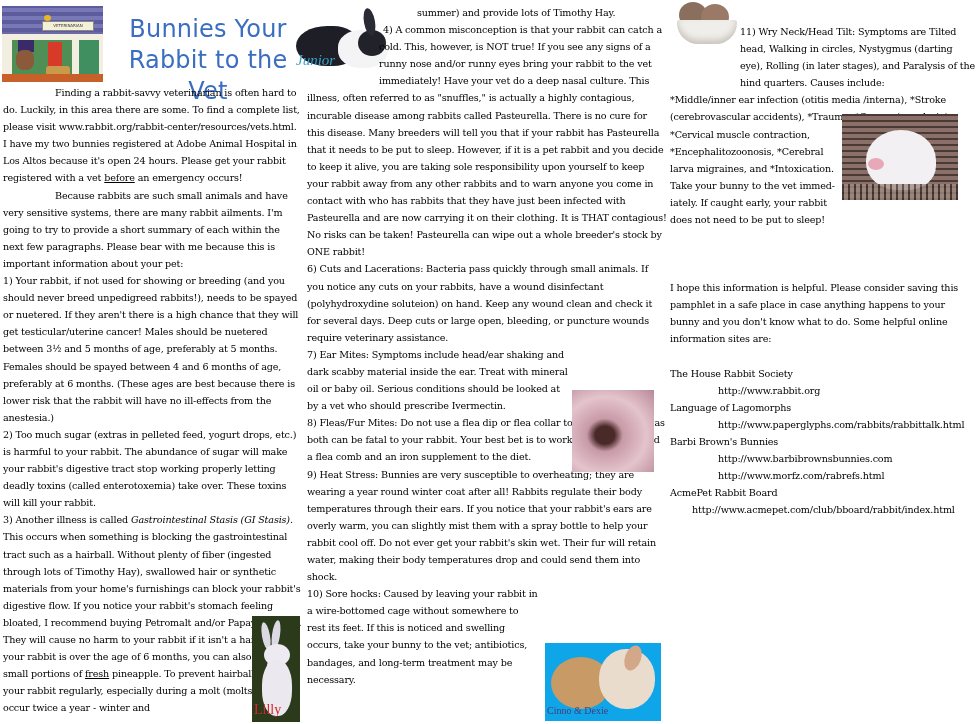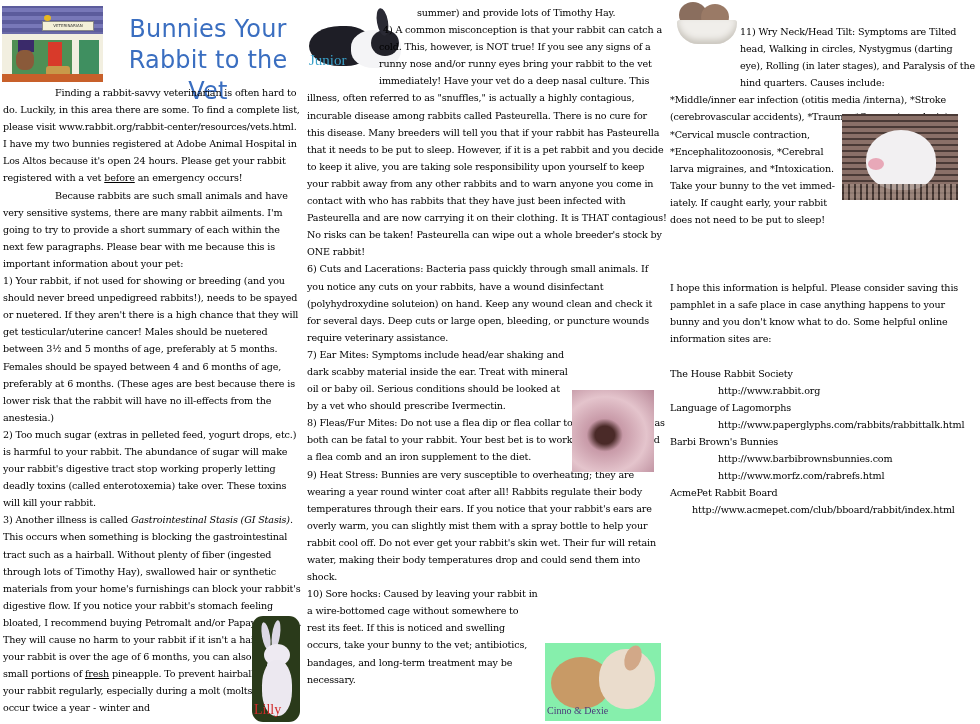--- a/index.html
+++ b/index.html
@@ -42,29 +42,29 @@
 </div>
 
 <div class="col" style="left:3px;top:84px;width:300px;">
   <p class="indent"><span>Finding a rabbit-savvy veterinarian is often hard to do. Luckily, in this area there are some. To find a complete list, please visit www.rabbit.org/rabbit-center/resources/vets.html. I have my two bunnies registered at Adobe Animal Hospital in Los Altos because it's open 24 hours. Please get your rabbit registered with a vet </span><u>before</u><span> an emergency occurs!</span></p>
   <p class="indent">Because rabbits are such small animals and have very sensitive systems, there are many rabbit ailments. I'm going to try to provide a short summary of each within the next few paragraphs. Please bear with me because this is important information about your pet:</p>
   <p>1) Your rabbit, if not used for showing or breeding (and you should never breed unpedigreed rabbits!), needs to be spayed or nuetered. If they aren't there is a high chance that they will get testicular/uterine cancer! Males should be nuetered between 3½ and 5 months of age, preferably at 5 months. Females should be spayed between 4 and 6 months of age, preferably at 6 months. (These ages are best because there is lower risk that the rabbit will have no ill-effects from the anestesia.)</p>
   <p>2) Too much sugar (extras in pelleted feed, yogurt drops, etc.) is harmful to your rabbit. The abundance of sugar will make your rabbit's digestive tract stop working properly letting deadly toxins (called enterotoxemia) take over. These toxins will kill your rabbit.</p>
   <p style="width:300px;"><span>3) Another illness is called </span><i>Gastrointestinal Stasis (GI Stasis)</i><span>. This occurs when something is blocking the gastrointestinal tract such as a hairball. Without plenty of fiber (ingested through lots of Timothy Hay), swallowed hair or synthetic materials from your home's furnishings can block your rabbit's digestive flow. If you notice your rabbit's stomach feeling bloated, I recommend buying Petromalt and/or Papaya Tablets. They will cause no harm to your rabbit if it isn't a hairball. If your rabbit is over the age of 6 months, you can also offer small portions of </span><u>fresh</u><span> pineapple. To prevent hairballs, brush your rabbit regularly, especially during a molt (molts usually occur twice a year - winter and</span></p>
 </div>
 
-<div class="pic" style="left:252px;top:616px;width:48px;height:106px;background:radial-gradient(ellipse at 50% 60%,#e8e6ee 0 30%,#2a3a1a 32%);border-radius:11px;">
+<div class="pic" style="left:252px;top:616px;width:48px;height:106px;background:radial-gradient(ellipse at 50% 60%,#e8e6ee 0 30%,#2a3a1a 32%);">
   <div style="position:absolute;left:10px;top:6px;width:8px;height:28px;background:#dcd8e4;border-radius:50%;transform:rotate(-10deg);"></div>
   <div style="position:absolute;left:20px;top:4px;width:8px;height:30px;background:#dcd8e4;border-radius:50%;transform:rotate(8deg);"></div>
   <div style="position:absolute;left:12px;top:28px;width:26px;height:22px;background:#eeeaf2;border-radius:50%;"></div>
   <div style="position:absolute;left:10px;top:44px;width:30px;height:56px;background:#ece8f0;border-radius:45%;"></div>
   <div class="cap" style="left:2px;top:86px;color:#d02a2a;font-size:14px;">Lilly</div>
 </div>
 
-<div class="pic" style="left:301px;top:4px;width:112px;height:70px;">
+<div class="pic" style="left:288px;top:4px;width:112px;height:70px;font-style:italic;">
   <div style="position:absolute;left:8px;top:22px;width:62px;height:40px;background:#1e1e26;border-radius:50% 40% 40% 50%;"></div>
   <div style="position:absolute;left:50px;top:26px;width:50px;height:38px;background:#f4f4f6;border-radius:45%;"></div>
   <div style="position:absolute;left:70px;top:26px;width:28px;height:26px;background:#22222a;border-radius:50%;"></div>
   <div style="position:absolute;left:76px;top:4px;width:11px;height:28px;background:#2a2a34;border-radius:50%;transform:rotate(-10deg);"></div>
   <div class="cap" style="left:8px;top:48px;color:#3aa0c8;font-size:15px;">Junior</div>
 </div>
 
 <div class="col" style="left:307px;top:4px;width:360px;">
   <p style="padling:0;padding-left:110px;">summer) and provide lots of Timothy Hay.</p>
   <div style="float:left;width:72px;height:52px;"></div>
@@ -73,21 +73,21 @@
   <div style="float:right;width:98px;height:78px;margin-top:-20px;"></div>
   <p>7) Ear Mites: Symptoms include head/ear shaking and dark scabby material inside the ear. Treat with mineral oil or baby oil. Serious conditions should be looked at by a vet who should prescribe Ivermectin.</p>
   <p>8) Fleas/Fur Mites: Do not use a flea dip or flea collar to fix this situation as both can be fatal to your rabbit. Your best bet is to work with powders and a flea comb and an iron supplement to the diet.</p>
   <p>9) Heat Stress: Bunnies are very susceptible to overheating; they are wearing a year round winter coat after all! Rabbits regulate their body temperatures through their ears. If you notice that your rabbit's ears are overly warm, you can slightly mist them with a spray bottle to help your rabbit cool off. Do not ever get your rabbit's skin wet.  Their fur will retain water, making their body temperatures drop and could send them into shock.</p>
   <div style="float:right;width:124px;height:80px;margin-left:4px;"></div>
   <p>10) Sore hocks: Caused by leaving your rabbit in a wire-bottomed cage without somewhere to rest its feet. If this is noticed and swelling occurs, take your bunny to the vet; antibiotics, bandages, and long-term treatment may be necessary.</p>
 </div>
 
 <div class="pic" style="left:572px;top:390px;width:82px;height:82px;background:radial-gradient(ellipse at 40% 55%,#4a2a28 0 14%,#c89aa8 26%,#e4c4cc 60%,#b88898 100%);"></div>
 
-<div class="pic" style="left:545px;top:643px;width:116px;height:78px;background:#86efac;">
+<div class="pic" style="left:545px;top:643px;width:116px;height:78px;background:#0ea5e9;">
   <div style="position:absolute;left:6px;top:14px;width:60px;height:52px;background:#c89a66;border-radius:50%;"></div>
   <div style="position:absolute;left:54px;top:6px;width:56px;height:60px;background:#eadccc;border-radius:48%;"></div>
   <div style="position:absolute;left:80px;top:2px;width:16px;height:26px;background:#d2a888;border-radius:50%;transform:rotate(20deg);"></div>
   <div class="cap" style="left:2px;top:62px;color:#4a3a7a;font-size:10px;">Cinno &amp; Dexie</div>
 </div>
 
 <div class="pic" style="left:673px;top:0px;width:68px;height:46px;">
   <div style="position:absolute;left:6px;top:2px;width:28px;height:26px;background:#8a6e5e;border-radius:50%;"></div>
   <div style="position:absolute;left:28px;top:4px;width:28px;height:26px;background:#9a7a66;border-radius:50%;"></div>
   <div style="position:absolute;left:4px;top:20px;width:60px;height:24px;background:#f0eeea;border-radius:4px 4px 30px 30px;box-shadow:inset 0 -4px 6px #c8c4bc;"></div>

